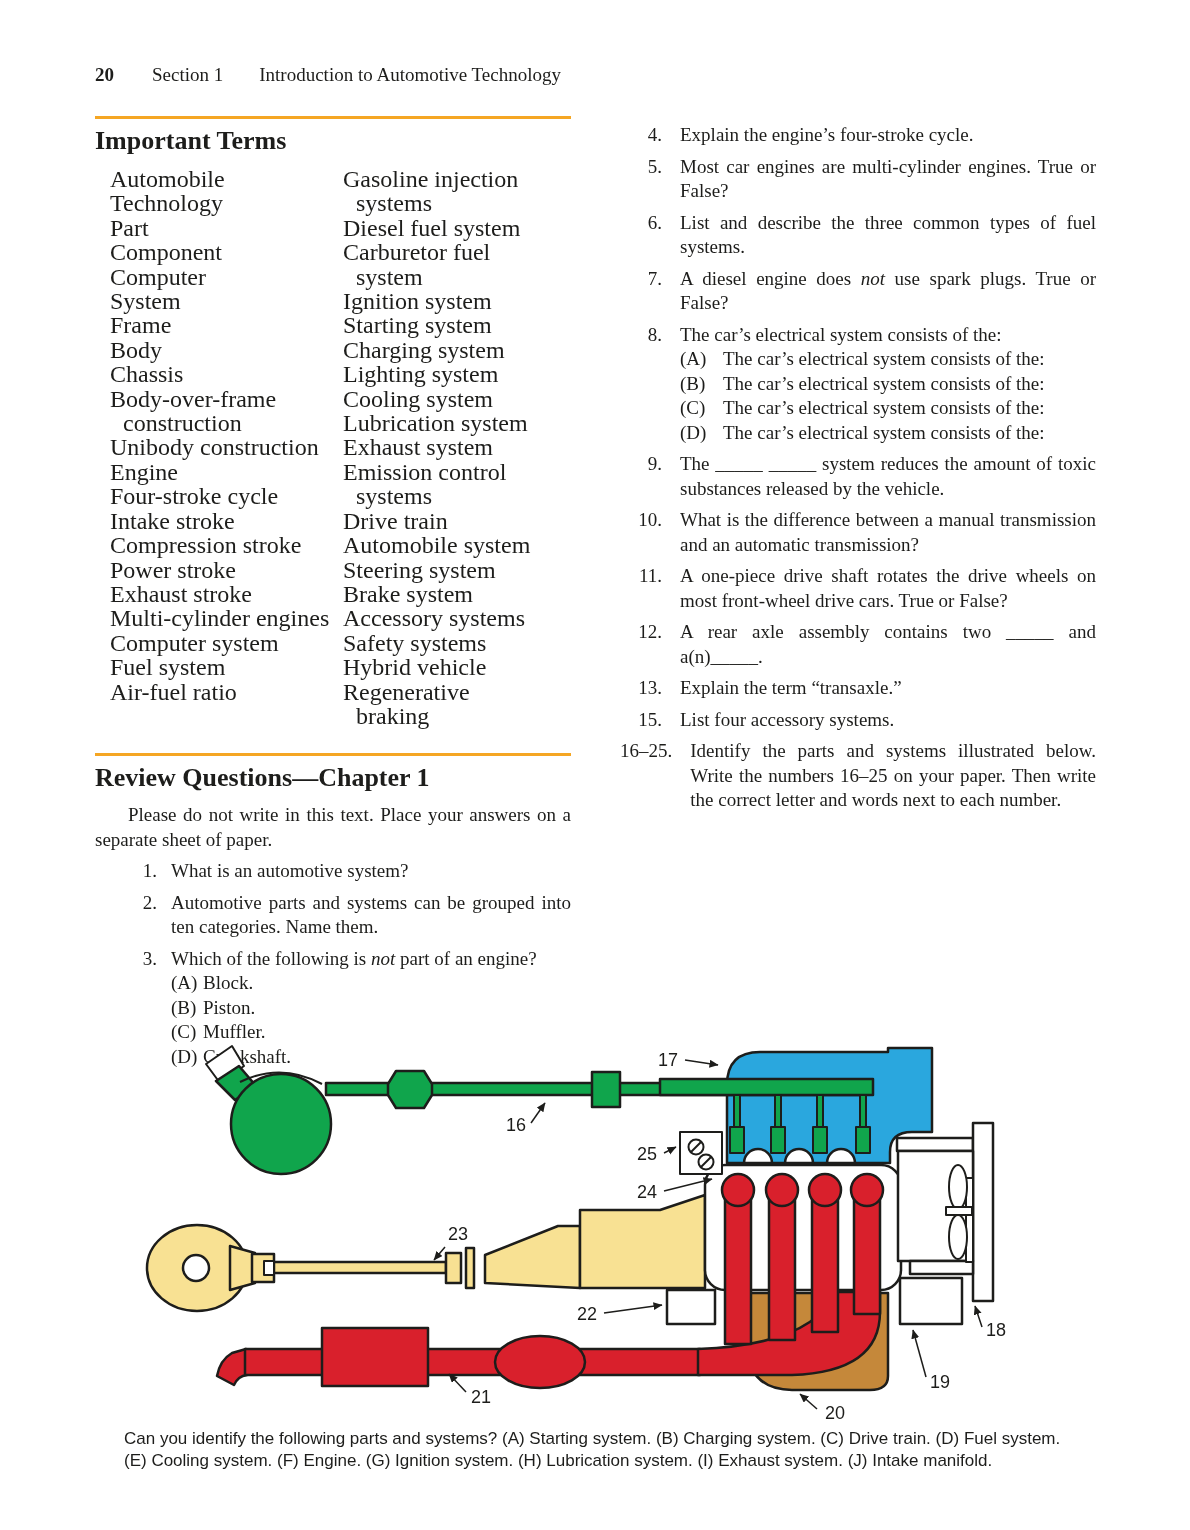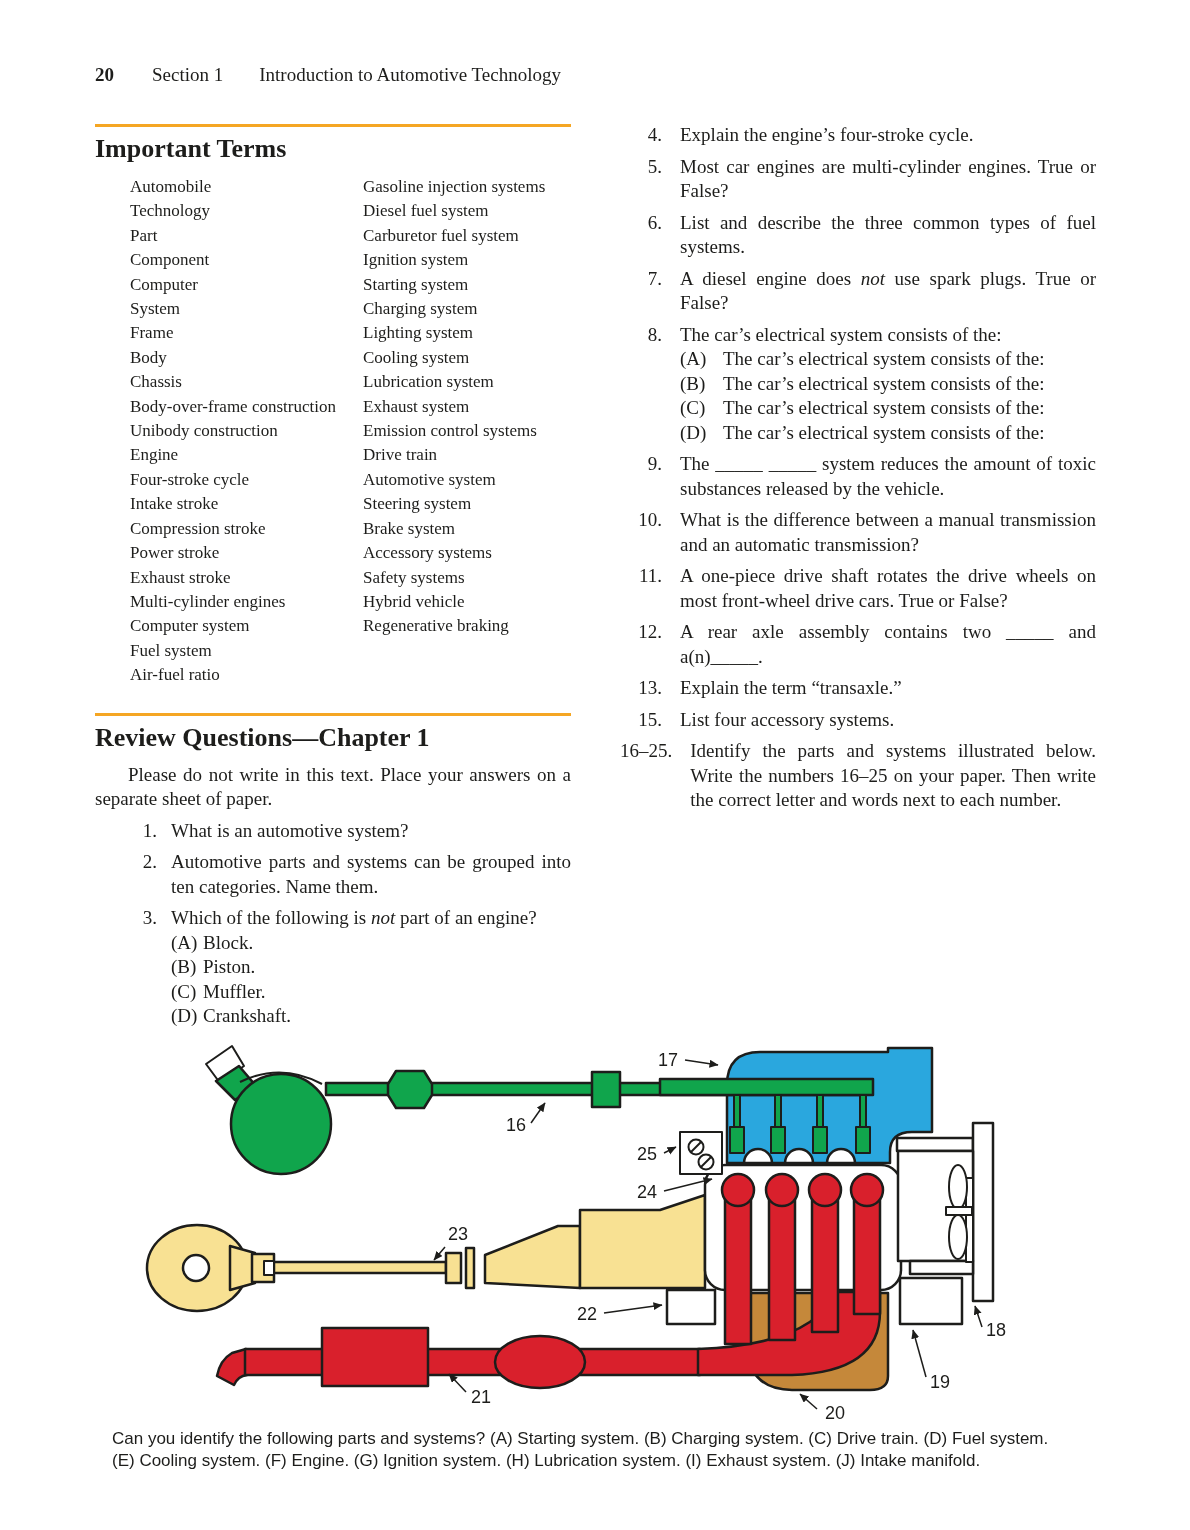--- a/index.html
+++ b/index.html
@@ -8,28 +8,28 @@
     font-family:"Liberation Serif","DejaVu Serif",serif;color:#1d1d1b;
     -webkit-font-smoothing:antialiased;
   }
   
   .page-header{position:absolute;left:95px;top:64px;font-size:19px;display:flex;align-items:baseline;}
   .page-header .pgnum{font-weight:bold;margin-right:38px;}
   .page-header .sec{margin-right:36px;}
 
   
   .col{position:absolute;width:476px;font-size:19px;line-height:24.5px;}
-  .col-left{left:95px;top:124px;}
+  .col-left{left:95px;top:116px;}
   .col-right{left:620px;top:116px;}
 
   .rule{height:3px;background:#F5A623;}
   h2.head{font-size:26px;line-height:30px;font-weight:bold;margin:7px 0 0 0;color:#1d1d1b;}
 
   
-  .terms{display:flex;margin:11px 0 0 35px;font-size:17px;line-height:24.4px;font-family:Liberation Serif, serif;}
+  .terms{display:flex;margin:11px 0 0 15px;font-size:24px;line-height:24.4px;font-family:Liberation Serif, serif;}
   .terms-col1{width:233px;}
   .terms-col2{width:196px;}
   .term{padding-left:13px;text-indent:-13px;}
 
   
   .intro{margin:10px 0 0 0;text-indent:33px;text-align:justify;}
   .questions{margin-top:2px;}
   .q-row{display:flex;margin-top:7px;}
   .col-left .q-row{margin-left:30px;}
   .q-num{flex:0 0 auto;min-width:32px;text-align:right;margin-right:14px;white-space:nowrap;}
@@ -37,21 +37,21 @@
   .q-body{flex:1 1 auto;min-width:0;}
   .q-text{text-align:justify;}
   .q-opt{display:flex;}
   .opt-letter{flex:0 0 32px;}
   .col-right .opt-letter{flex:0 0 43px;}
   .opt-text{flex:1 1 auto;text-align:justify;}
   em{font-style:italic;}
 
   
   .illustration{position:absolute;left:140px;top:1040px;width:910px;height:385px;}
-  .caption{position:absolute;left:112px;top:1428px;width:965px;
+  .caption{position:absolute;left:124px;top:1428px;width:965px;
     font-family:"Liberation Sans","DejaVu Sans",sans-serif;font-size:17px;line-height:22px;color:#1d1d1b;}
   svg text{font-family:"Liberation Sans","DejaVu Sans",sans-serif;}
 </style>
 </head>
 <body>
 
 <div class="page-header">
   <span class="pgnum">20</span>
   <span class="sec">Section 1</span>
   <span class="title">Introduction to Automotive Technology</span>
@@ -125,21 +125,21 @@
         <div class="term">Cooling system</div>
 
         <div class="term">Lubrication system</div>
 
         <div class="term">Exhaust system</div>
 
         <div class="term">Emission control systems</div>
 
         <div class="term">Drive train</div>
 
-        <div class="term">Automotive system</div>
+        <div class="term">Automobile system</div>
 
         <div class="term">Steering system</div>
 
         <div class="term">Brake system</div>
 
         <div class="term">Accessory systems</div>
 
         <div class="term">Safety systems</div>
 
         <div class="term">Hybrid vehicle</div>

